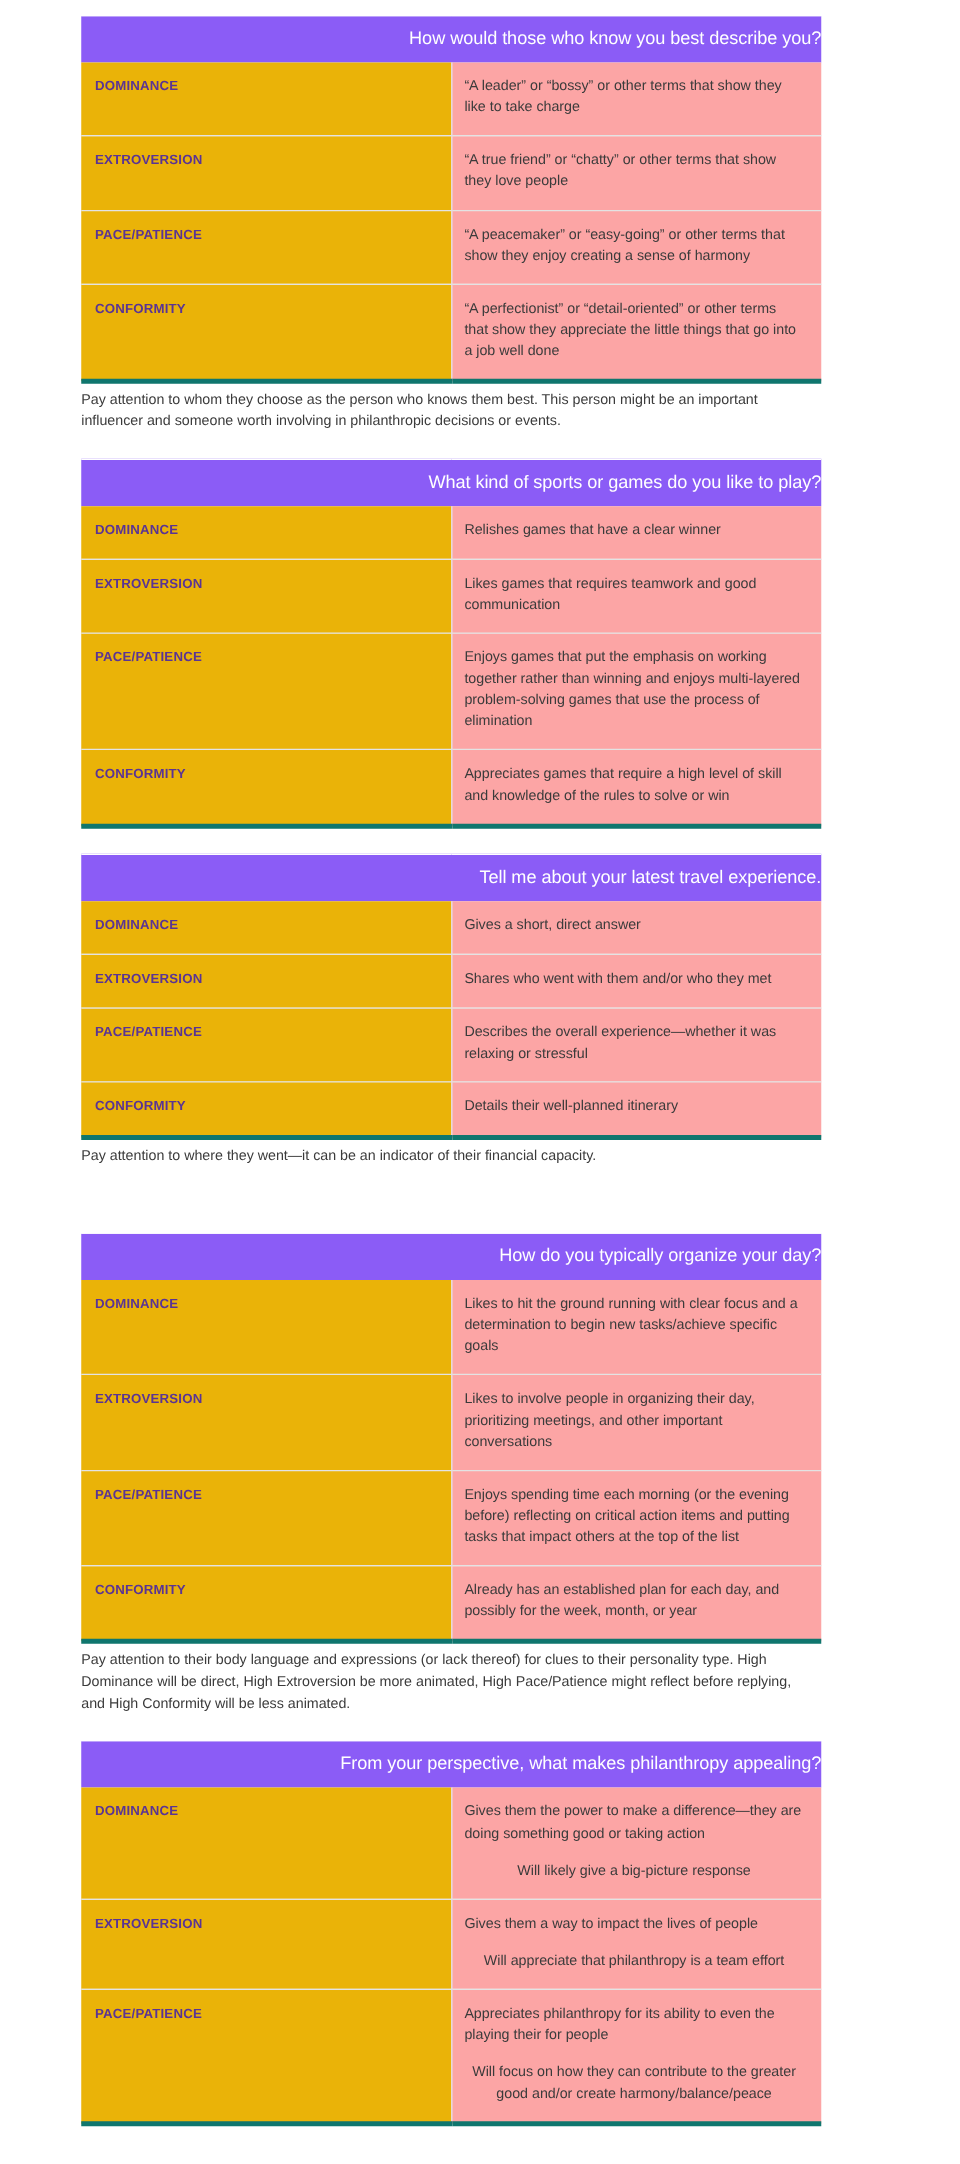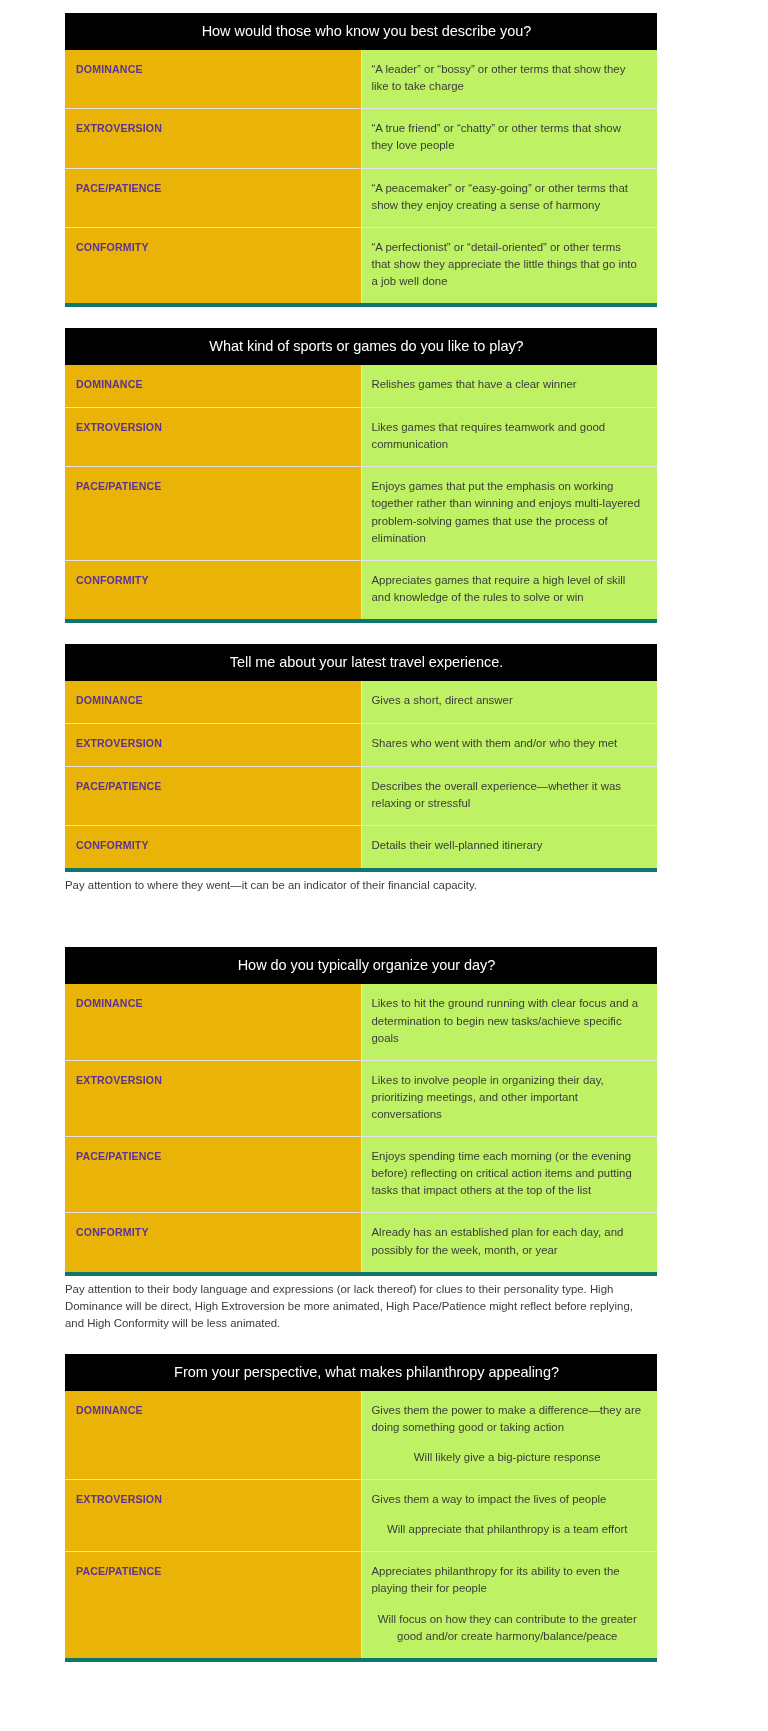--- a/index.html
+++ b/index.html
@@ -37,25 +37,25 @@
     margin-left: 65px;
     margin-bottom: 0;
   }
   .qtable {
     width: 592px;
     border-collapse: collapse;
     table-layout: fixed;
     border-top: 1px solid #ffffff;
   }
   .qtable .qhead th {
-    background: #000000;
+    background: #8b5cf6;
     color: #ffffff;
     font-size: 14.5px;
     font-weight: normal;
-    text-align: center;
+    text-align: right;
     padding: 9px 0 10px 11px;
     letter-spacing: -0.05px;
     line-height: 1.25;
   }
   .qtable td {
     vertical-align: top;
     border-bottom: 1px solid #e3e3e3;
     font-size: 11.4px;
     line-height: 1.5;
   }
@@ -67,21 +67,21 @@
     background: #eab308;
     color: #5a3494;
     font-weight: bold;
     font-size: 10.6px;
     letter-spacing: 0.15px;
     padding: 12px 8px 14px 11px;
     box-sizing: border-box;
     border-right: 1px solid #e3e3e3;
   }
   td.resp {
-    background: #bef264;
+    background: #fca5a5;
     color: #3b3b3b;
     padding: 11px 14px 13px 10px;
     box-sizing: border-box;
   }
   td.resp p {
     margin: 0;
   }
   td.resp p + p {
     margin-top: 13px;
     text-align: center;
@@ -131,20 +131,21 @@
               </td>
             </tr>
             <tr>
               <td class="trait">CONFORMITY</td>
               <td class="resp">
                 <p>“A perfectionist” or “detail-oriented” or other terms that show they appreciate the little things that go into a job well done</p>
               </td>
             </tr>
           </tbody>
         </table>
+        <p class="note">Pay attention to whom they choose as the person who knows them best. This person might be an important influencer and someone worth involving in philanthropic decisions or events.</p>
       </div>
       <div class="gap-sm"></div>
       <div class="block">
         <table class="qtable">
           <thead>
             <tr class="qhead">
               <th colspan="2">What kind of sports or games do you like to play?</th>
             </tr>
           </thead>
           <tbody>

